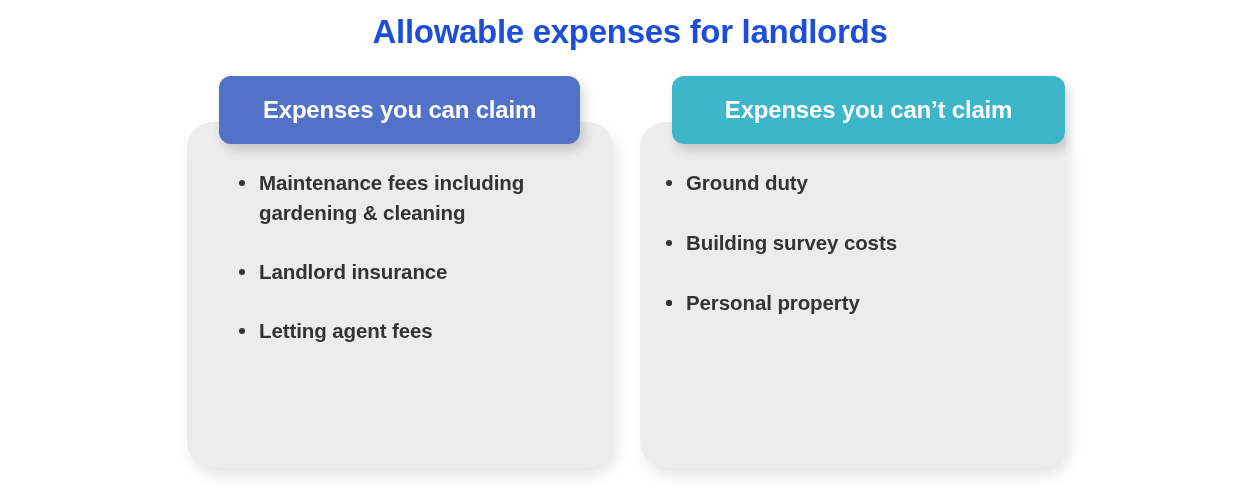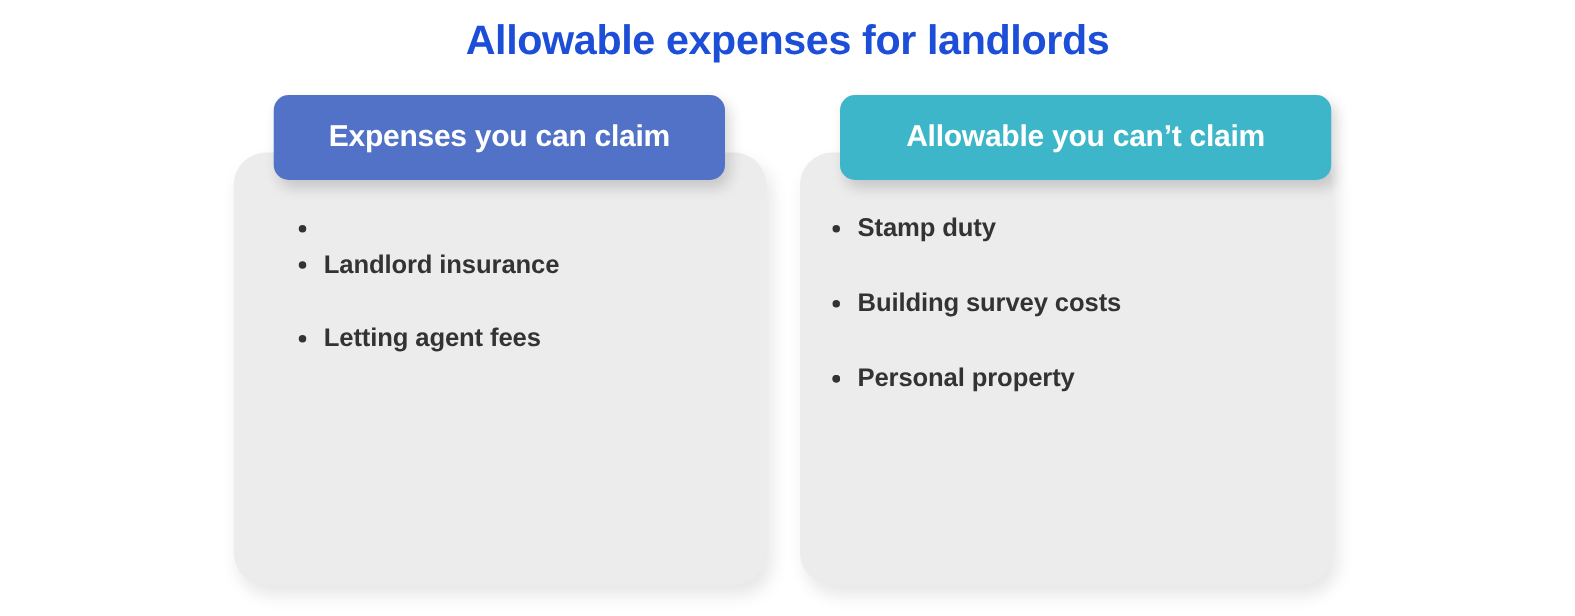--- a/index.html
+++ b/index.html
@@ -132,39 +132,40 @@
   <div class="page-title">Allowable expenses for landlords</div>
 
   <div class="columns">
 
     <div class="column left">
       <div class="card"></div>
       <div class="pill left-pill">Expenses you can claim</div>
       <ul class="list left-list">
         <li class="list-item">
           <span class="bullet-dot"></span>
+          <span>Maintenance fees including gardening &amp; cleaning</span>
         </li>
         <li class="list-item">
           <span class="bullet-dot"></span>
           <span>Landlord insurance</span>
         </li>
         <li class="list-item">
           <span class="bullet-dot"></span>
           <span>Letting agent fees</span>
         </li>
       </ul>
     </div>
 
     <div class="column right">
       <div class="card"></div>
-      <div class="pill right-pill">Allowable you can’t claim</div>
+      <div class="pill right-pill">Expenses you can’t claim</div>
       <ul class="list right-list">
         <li class="list-item">
           <span class="bullet-dot"></span>
-          <span>Stamp duty</span>
+          <span>Ground duty</span>
         </li>
         <li class="list-item">
           <span class="bullet-dot"></span>
           <span>Building survey costs</span>
         </li>
         <li class="list-item">
           <span class="bullet-dot"></span>
         </li>
         <li class="list-item">
           <span class="bullet-dot"></span>

